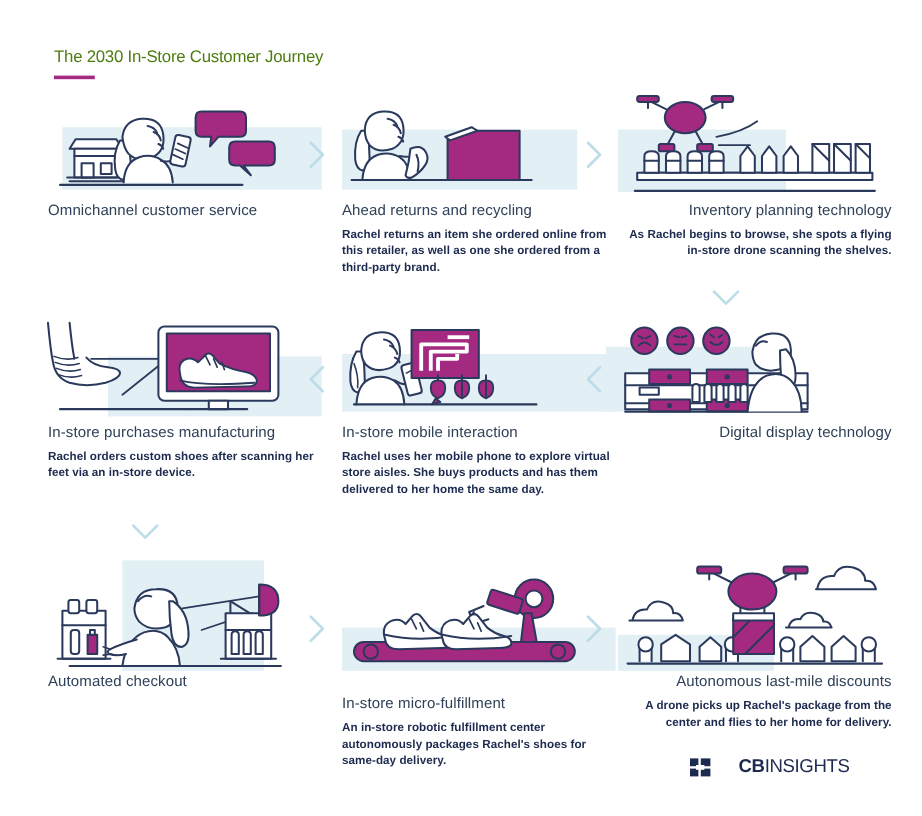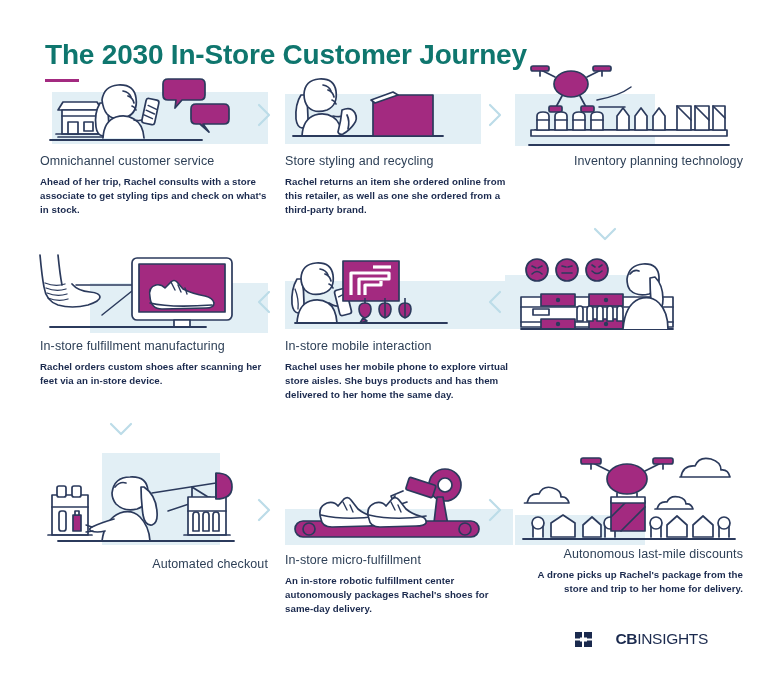--- a/index.html
+++ b/index.html
@@ -6,27 +6,27 @@
   body{
     width:768px;height:680px;background:#ffffff;
     font-family:"Liberation Sans", sans-serif;
     color:#2b3a5c;overflow:hidden;position:relative;
   }
   .page{position:relative;width:768px;height:680px;}
 
   
   .title-wrap{position:absolute;left:45px;top:40px;}
   .title{
-    font-size:28px;font-weight:bold;color:#0f766e;letter-spacing:-0.2px;
+    font-size:14px;font-weight:normal;color:#4d7c0f;letter-spacing:-0.2px;
     line-height:1.1;white-space:nowrap;
   }
   .title-rule{width:34px;height:3px;background:#a32a80;margin-top:8px;}
 
   
-  .grid{position:absolute;left:0;top:68px;width:700px;}
+  .grid{position:absolute;left:0;top:82px;width:700px;}
   .row{position:relative;height:185px;}
   .cell{position:absolute;width:228px;}
   .c0{left:40px;} .c1{left:285px;} .c2{left:515px;text-align:right;}
 
   .art{position:relative;height:80px;width:228px;}
   .band{position:absolute;background:#e2eff5;}
   svg{display:block;overflow:visible;}
   .art svg{position:absolute;left:0;top:0;}
 
   .heading{
@@ -96,21 +96,20 @@
               <path d="M10 72 h152" stroke-width="1.8"></path>
             </g>
 
             <g fill="#a32a80" stroke="#2b3a5c" stroke-width="1.7" stroke-linejoin="round">
               <path d="M128 11 h32 q5 0 5 5 v11 q0 5 -5 5 h-18 l-7 8 l1 -8 h-8 q-5 0 -5 -5 v-11 q0 -5 5 -5 z"></path>
               <path d="M156 36 h28 q5 0 5 5 v10 q0 5 -5 5 h-21 l6 8 l-9 -8 h-4 q-5 0 -5 -5 v-10 q0 -5 5 -5 z"></path>
             </g>
           </svg>
         </div>
         <div class="heading">Omnichannel customer service</div>
-        <div class="body">Ahead of her trip, Rachel consults with a store associate to get styling tips and check on what's in stock.</div>
       </div>
 
       <div class="chev" style="left:256px;top:34px;">
         <svg width="16" height="26" viewBox="0 0 16 26" fill="none" stroke="#bcdce8" stroke-width="2.2" stroke-linecap="round" stroke-linejoin="round">
           <path d="M3 3 L13 13 L3 23"></path>
         </svg>
       </div>
 
       <div class="cell c1">
         <div class="art">
@@ -134,21 +133,21 @@
 
               <path d="M8 68 h150" stroke-width="1.8"></path>
             </g>
 
             <g stroke="#2b3a5c" stroke-width="1.7" stroke-linejoin="round">
               <path d="M88 34 L110 27 L148 27 L148 68 L88 68 Z" fill="#a32a80"></path>
               <path d="M86 32 L108 24 L113 27 L90 35 Z" fill="#fff"></path>
             </g>
           </svg>
         </div>
-        <div class="heading">Store styling and recycling</div>
+        <div class="heading">Ahead returns and recycling</div>
         <div class="body">Rachel returns an item she ordered online from this retailer, as well as one she ordered from a third-party brand.</div>
       </div>
 
       <div class="chev" style="left:487px;top:34px;">
         <svg width="16" height="26" viewBox="0 0 16 26" fill="none" stroke="#bcdce8" stroke-width="2.2" stroke-linecap="round" stroke-linejoin="round">
           <path d="M3 3 L13 13 L3 23"></path>
         </svg>
       </div>
 
       <div class="cell c2">
@@ -195,20 +194,21 @@
                 <path d="M180 62 v-24 h14 v24 z"></path>
                 <path d="M180 38 l14 14"></path>
                 <path d="M198 62 v-24 h12 v24 z"></path>
                 <path d="M198 38 l12 12"></path>
               </g>
               <path d="M14 77 h200" stroke-width="1.8" fill="none"></path>
             </g>
           </svg>
         </div>
         <div class="heading">Inventory planning technology</div>
+        <div class="body">As Rachel begins to browse, she spots a flying in-store drone scanning the shelves.</div>
       </div>
 
       <div class="down" style="left:592px;top:158px;">
         <svg width="26" height="16" viewBox="0 0 26 16" fill="none" stroke="#bcdce8" stroke-width="2.2" stroke-linecap="round" stroke-linejoin="round">
           <path d="M3 3 L13 13 L23 3"></path>
         </svg>
       </div>
     </div>
 
     <div class="row" style="height:200px;">
@@ -239,21 +239,21 @@
 
               <g fill="#fff" stroke="#2b3a5c" stroke-width="1.6">
                 <path d="M110 44 q-2 -10 6 -12 q5 -1 9 3 l6 -6 q3 -3 6 0 l6 7 q10 5 22 7 q8 2 9 7 q0 5 -8 5 l-44 1 q-11 0 -12 -12 z"></path>
                 <path d="M110 50 q20 5 62 2" fill="none"></path>
                 <path d="M131 29 l4 8 M138 32 l3 7 M145 35 l2 6" fill="none" stroke-width="1.4"></path>
               </g>
               <path d="M10 74 h108" stroke-width="1.8"></path>
             </g>
           </svg>
         </div>
-        <div class="heading">In-store fulfillment manufacturing</div>
+        <div class="heading">In-store purchases manufacturing</div>
         <div class="body">Rachel orders custom shoes after scanning her feet via an in-store device.</div>
       </div>
 
       <div class="chev" style="left:256px;top:36px;">
         <svg width="16" height="26" viewBox="0 0 16 26" fill="none" stroke="#bcdce8" stroke-width="2.2" stroke-linecap="round" stroke-linejoin="round">
           <path d="M13 3 L3 13 L13 23"></path>
         </svg>
       </div>
 
       <div class="cell c1">
@@ -364,20 +364,21 @@
             <g fill="#fff" stroke="#2b3a5c" stroke-width="1.7" stroke-linejoin="round" stroke-linecap="round">
               <path d="M112 26 q2 -14 16 -15 q15 -1 16 13 q1 13 -10 17 q-12 3 -19 -4 q-3 -4 -3 -11 z"></path>
               <path d="M115 21 q4 -5 9 -3"></path>
 
               <path d="M140 24 q8 8 8 22 q0 10 -5 12 q-6 1 -7 -9 q-1 -13 -1 -24 z"></path>
 
               <path d="M108 76 q2 -24 16 -30 q12 -4 20 4 q9 9 9 26"></path>
             </g>
           </svg>
         </div>
+        <div class="heading">Digital display technology</div>
       </div>
 
       <div class="down" style="left:108px;top:168px;">
         <svg width="26" height="16" viewBox="0 0 26 16" fill="none" stroke="#bcdce8" stroke-width="2.2" stroke-linecap="round" stroke-linejoin="round">
           <path d="M3 3 L13 13 L23 3"></path>
         </svg>
       </div>
     </div>
 
     <div class="row" style="height:185px;">
@@ -422,21 +423,21 @@
               <path d="M144 82 h46"></path>
               <path d="M18 88 h176" stroke-width="1.8"></path>
             </g>
 
             <g stroke="#2b3a5c" stroke-width="1.7" stroke-linejoin="round">
               <path d="M176 20 q16 0 16 14 q0 12 -16 12 z" fill="#a32a80"></path>
               <path d="M176 20 v26" fill="none"></path>
             </g>
           </svg>
         </div>
-        <div class="heading" style="margin-top:12px;text-align:right;">Automated checkout</div>
+        <div class="heading" style="margin-top:2px;">Automated checkout</div>
       </div>
 
       <div class="chev" style="left:256px;top:44px;">
         <svg width="16" height="26" viewBox="0 0 16 26" fill="none" stroke="#bcdce8" stroke-width="2.2" stroke-linecap="round" stroke-linejoin="round">
           <path d="M3 3 L13 13 L3 23"></path>
         </svg>
       </div>
 
       <div class="cell c1">
         <div class="art" style="height:92px;">
@@ -462,21 +463,21 @@
             <g fill="#fff" stroke="#2b3a5c" stroke-width="1.7" stroke-linejoin="round" stroke-linecap="round">
               <path d="M36 66 q-4 -12 6 -16 q7 -2 11 3 l6 -7 q4 -3 7 1 l7 9 q6 5 14 7 q7 2 6 7 q-2 3 -10 3 l-36 1 q-10 0 -11 -8 z"></path>
               <path d="M36 62 q26 6 57 1" fill="none"></path>
               <path d="M58 49 l4 8 M65 52 l3 7" fill="none" stroke-width="1.4"></path>
               <path d="M84 66 q-4 -12 6 -16 q7 -2 11 3 l6 -7 q4 -3 7 1 l7 9 q6 5 14 7 q7 2 6 7 q-2 3 -10 3 l-36 1 q-10 0 -11 -8 z"></path>
               <path d="M84 62 q26 6 57 1" fill="none"></path>
               <path d="M106 49 l4 8 M113 52 l3 7" fill="none" stroke-width="1.4"></path>
             </g>
           </svg>
         </div>
-        <div class="heading" style="margin-top:8px;">In-store micro-fulfillment</div>
+        <div class="heading" style="margin-top:20px;">In-store micro-fulfillment</div>
         <div class="body">An in-store robotic fulfillment center autonomously packages Rachel's shoes for same-day delivery.</div>
       </div>
 
       <div class="chev" style="left:487px;top:44px;">
         <svg width="16" height="26" viewBox="0 0 16 26" fill="none" stroke="#bcdce8" stroke-width="2.2" stroke-linecap="round" stroke-linejoin="round">
           <path d="M3 3 L13 13 L3 23"></path>
         </svg>
       </div>
 
       <div class="cell c2">
@@ -512,21 +513,21 @@
               <path d="M76 11 v5 M148 11 v5" fill="none"></path>
               <path d="M102 40 v8 M122 40 v8" fill="none"></path>
 
               <rect x="96" y="48" width="34" height="30" fill="#a32a80"></rect>
               <path d="M96 64 L112 48 M106 78 L130 54" fill="none" stroke="#2b3a5c"></path>
               <rect x="96" y="44" width="34" height="6" fill="#fff"></rect>
             </g>
           </svg>
         </div>
         <div class="heading" style="margin-top:2px;">Autonomous last-mile discounts</div>
-        <div class="body">A drone picks up Rachel's package from the store and trip to her home for delivery.</div>
+        <div class="body">A drone picks up Rachel's package from the center and flies to her home for delivery.</div>
       </div>
     </div>
   </div>
 
   <div class="footer">
     <span class="logo-mark">
       <svg width="17" height="15" viewBox="0 0 17 15">
         <rect x="0" y="0" width="7" height="6.5" fill="#1b2a4e"></rect>
         <rect x="0" y="8.5" width="7" height="6.5" fill="#1b2a4e"></rect>
         <rect x="9" y="0" width="8" height="6.5" fill="#1b2a4e"></rect>

